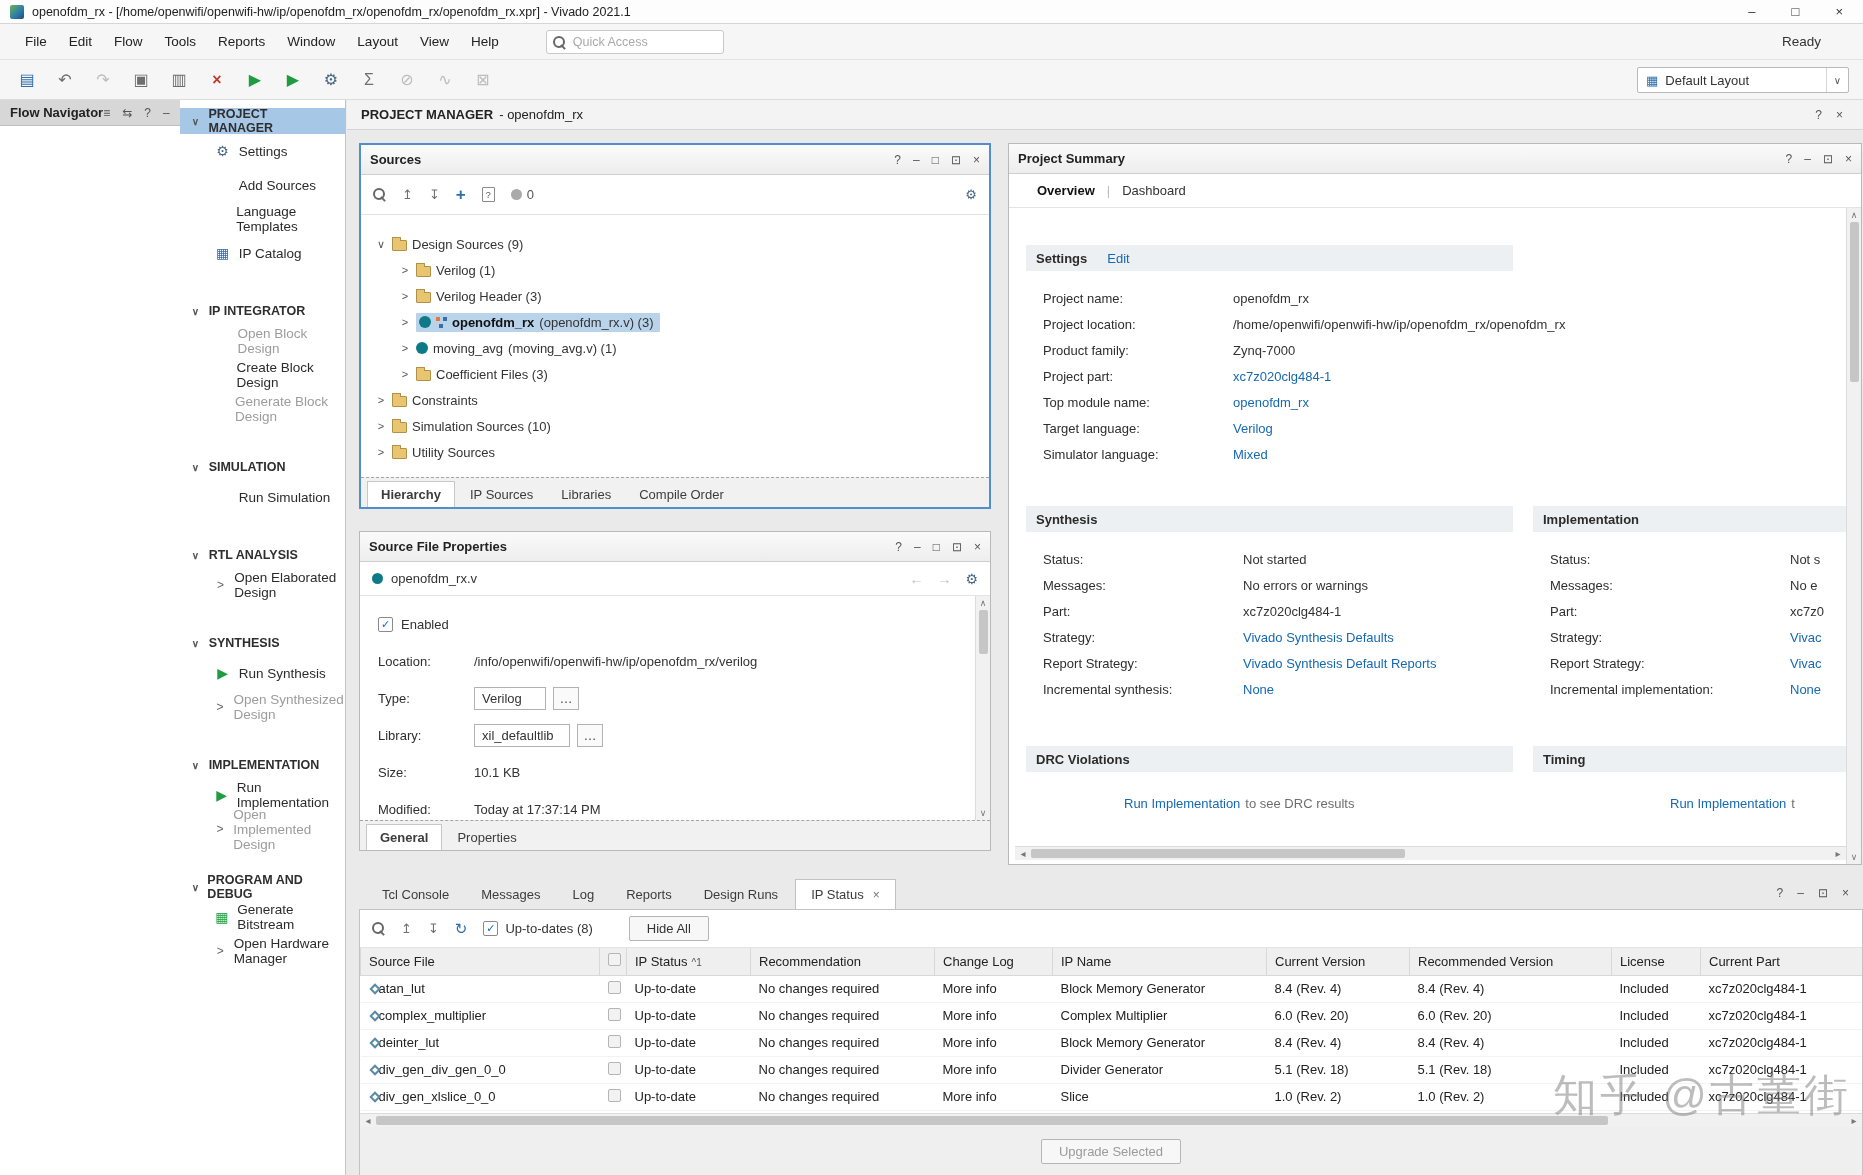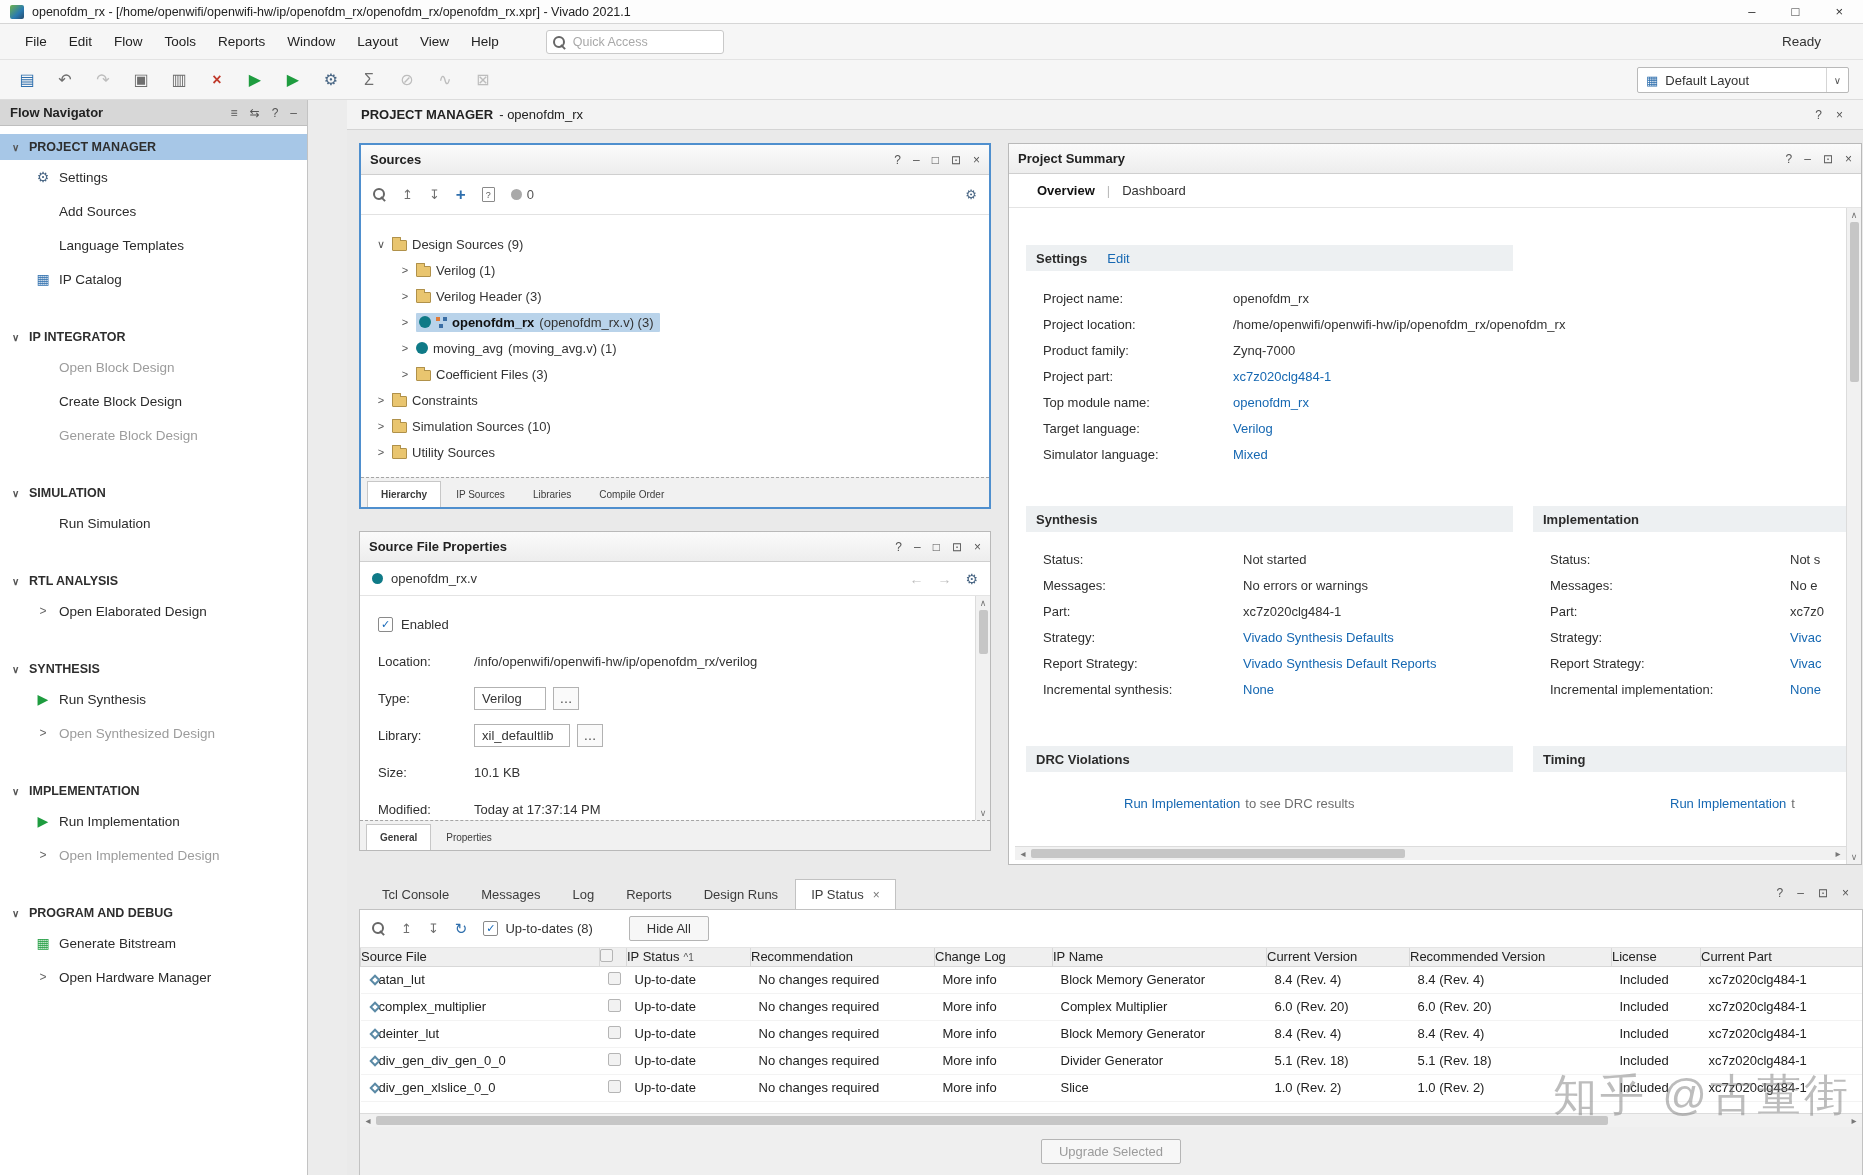--- a/index.html
+++ b/index.html
@@ -24,21 +24,21 @@
   .qa-wrap .icon-search{position:absolute;left:7px;top:6px}
   .ready{margin-left:auto;padding-right:42px;color:#333;font-size:13.5px}
 
   .toolbar{position:absolute;top:60px;left:0;right:0;height:40px;background:#f6f6f6;border-bottom:1px solid #dcdcdc;display:flex;align-items:center;padding-left:14px;gap:12px}
   .tbtn{width:26px;height:26px;display:flex;align-items:center;justify-content:center;font-size:16px}
   .c-blue{color:#2f6fad}.c-steel{color:#4a6785}.c-gray{color:#6f6f6f}.c-dis{color:#bdbdbd}.c-red{color:#c0392b;font-weight:bold}.c-green{color:#1e9c3f}
   .layout-dd{position:absolute;right:14px;top:7px;height:26px;width:212px;background:#fff;border:1px solid #b9b9b9;border-radius:2px;display:flex;align-items:center;padding-left:8px;gap:7px;font-size:13px}
   .layout-dd .dd-caret{margin-left:auto;border-left:1px solid #d5d5d5;height:100%;display:flex;align-items:center;padding:0 7px;color:#555;font-size:10px}
 
   
-  .flow-nav{position:absolute;top:100px;left:0;width:308px;bottom:0;background:#fff;border-right:1px solid #c3c3c3;display:flex;flex-direction:column;overflow:hidden}
+  .flow-nav{position:absolute;top:100px;left:0;width:346px;bottom:0;background:#fff;border-right:1px solid #c3c3c3;display:flex;overflow:hidden}
   .fn-header{height:26px;background:#d7d7d7;border-bottom:1px solid #bfbfbf;display:flex;align-items:center;padding:0 10px;font-weight:bold;color:#222}
   .fn-header .fn-tools{margin-left:auto;display:flex;gap:12px;font-weight:normal;color:#555;font-size:12px}
   .fn-body{flex:1;padding-top:8px;overflow:hidden}
   .nav-section{margin-bottom:28px}
   .nav-sec-header{display:flex;align-items:center;gap:7px;height:26px;padding:0 12px;font-size:12.5px;font-weight:bold;color:#2e2e2e}
   .nav-sec-header .sec-chev{font-size:10px;color:#555;width:10px}
   .nav-sec-header.selected{background:#a7c7e7}
   .nav-item{display:flex;align-items:center;gap:7px;height:34px;padding-left:34px;font-size:13.5px;color:#2b2b2b}
   .nav-item.disabled{color:#9c9c9c}
   .nav-ico{width:18px;display:flex;justify-content:center;font-size:14px}
@@ -67,21 +67,21 @@
   .lvl0{padding-left:14px}.lvl1{padding-left:38px}
   .tchev{width:12px;color:#555;font-size:11px;text-align:center;flex:0 0 auto}
   .icon-folder{width:15px;height:11px;background:#e9c56f;border:1px solid #b0914a;border-radius:1px;position:relative;flex:0 0 auto;margin-top:2px}
   .icon-folder::before{content:"";position:absolute;top:-4px;left:-1px;width:7px;height:3px;background:#e9c56f;border:1px solid #b0914a;border-bottom:none;border-radius:1px 1px 0 0}
   .icon-module{width:12px;height:12px;border-radius:50%;background:#0f7a87;flex:0 0 auto}
   .icon-hier{width:4px;height:4px;background:#e07b39;box-shadow:7px 0 0 #3a6ea5,3px 7px 0 #3a6ea5;flex:0 0 auto;margin-right:7px;margin-bottom:6px}
   .selwrap{display:flex;align-items:center;gap:5px;background:#b9d3ea;padding:2px 6px 2px 3px;border-radius:1px}
   .tbold{font-weight:bold;color:#111}
   .tsuffix{color:#333}
   .bottom-tabs{height:30px;background:#f1f1f1;border-top:1px dashed #a5a5a5;display:flex;align-items:stretch;padding:3px 6px 0 6px;gap:2px;flex:0 0 auto}
-  .btab{padding:11px 13px;color:#3c3c3c;font-size:10px;display:flex;align-items:center}
+  .btab{padding:11px 13px;color:#3c3c3c;font-size:13px;display:flex;align-items:center}
   .btab.active{background:#fff;border:1px solid #c7c7c7;border-bottom:none;font-weight:bold}
 
   
   .sfp-filerow{height:34px;display:flex;align-items:center;gap:8px;padding:0 12px;border-bottom:1px solid #e4e4e4;flex:0 0 auto}
   .filedot{width:11px;height:11px;border-radius:50%;background:#0f7a87;flex:0 0 auto}
   .sfp-filerow .fr-tools{margin-left:auto;display:flex;gap:14px;font-size:14px}
   .sfp-body{flex:1;position:relative;padding:10px 18px 0 18px;overflow:hidden}
   .sfp-row{display:flex;align-items:center;height:37px}
   .sfp-label{width:96px;color:#2e2e2e;flex:0 0 auto}
   .checkbox{width:15px;height:15px;border:1px solid #8a8a8a;border-radius:2px;background:#fff;display:inline-flex;align-items:center;justify-content:center;font-size:11px;color:#1467b8;flex:0 0 auto}
@@ -119,21 +119,21 @@
   .bp-tab{padding:7px 15px;color:#3c3c3c;display:flex;align-items:center;gap:9px}
   .bp-tab.active{background:#fff;border:1px solid #c2c2c2;border-bottom:none}
   .bp-tab .tabx{color:#777;font-size:12px}
   .bp-tools{margin-left:auto;display:flex;gap:14px;color:#555;font-size:12px;padding-bottom:9px;padding-right:6px}
   .bp-body{flex:1;background:#fff;border:1px solid #c2c2c2;border-bottom:none;display:flex;flex-direction:column;overflow:hidden}
   .bp-toolbar{height:38px;display:flex;align-items:center;gap:16px;padding:0 12px;border-bottom:1px solid #e4e4e4;flex:0 0 auto}
   .btn{border:1px solid #b5b5b5;background:#f7f7f7;padding:4px 17px;border-radius:2px;color:#333}
   .btn.disabled{color:#9b9b9b}
   .bp-table-wrap{flex:1;overflow:hidden}
   table.ip{border-collapse:collapse;table-layout:fixed;width:1504px}
-  table.ip th{height:18px;background:#efefef;border:1px solid #d8d8d8;border-top:none;font-weight:normal;color:#222;text-align:left;padding-left:0;white-space:nowrap;overflow:hidden}
+  table.ip th{height:27px;background:#efefef;border:1px solid #d8d8d8;border-top:none;font-weight:normal;color:#222;text-align:left;padding-left:8px;white-space:nowrap;overflow:hidden}
   table.ip td{height:27px;border-bottom:1px solid #f3f3f3;padding-left:8px;white-space:nowrap;overflow:hidden;color:#222}
   .cellflex{display:flex;align-items:center;}
   .icon-ip{width:8px;height:8px;border:2px solid #5b8aa6;transform:rotate(45deg);flex:0 0 auto;margin-left:2px}
   .sortsup{font-size:10px;color:#555;margin-left:4px}
   .bp-bottom{height:48px;background:#efefef;display:flex;align-items:center;justify-content:center;flex:0 0 auto}
 
   .watermark{position:absolute;top:1066px;right:12px;font-size:44px;font-weight:normal;color:#7d7d7d;opacity:.5;letter-spacing:3px;z-index:50;pointer-events:none}
 </style>
 </head>
 <body>

